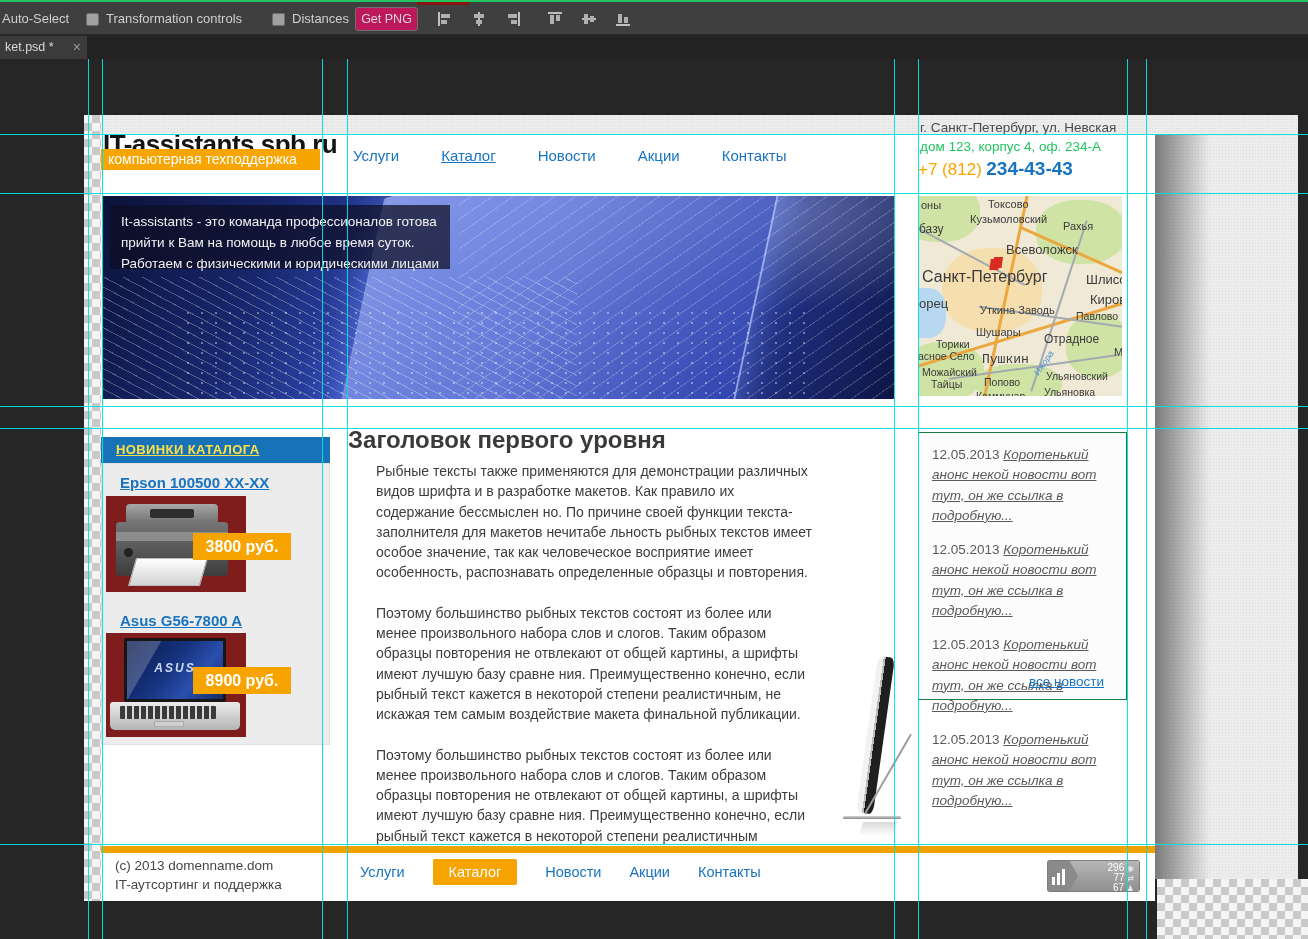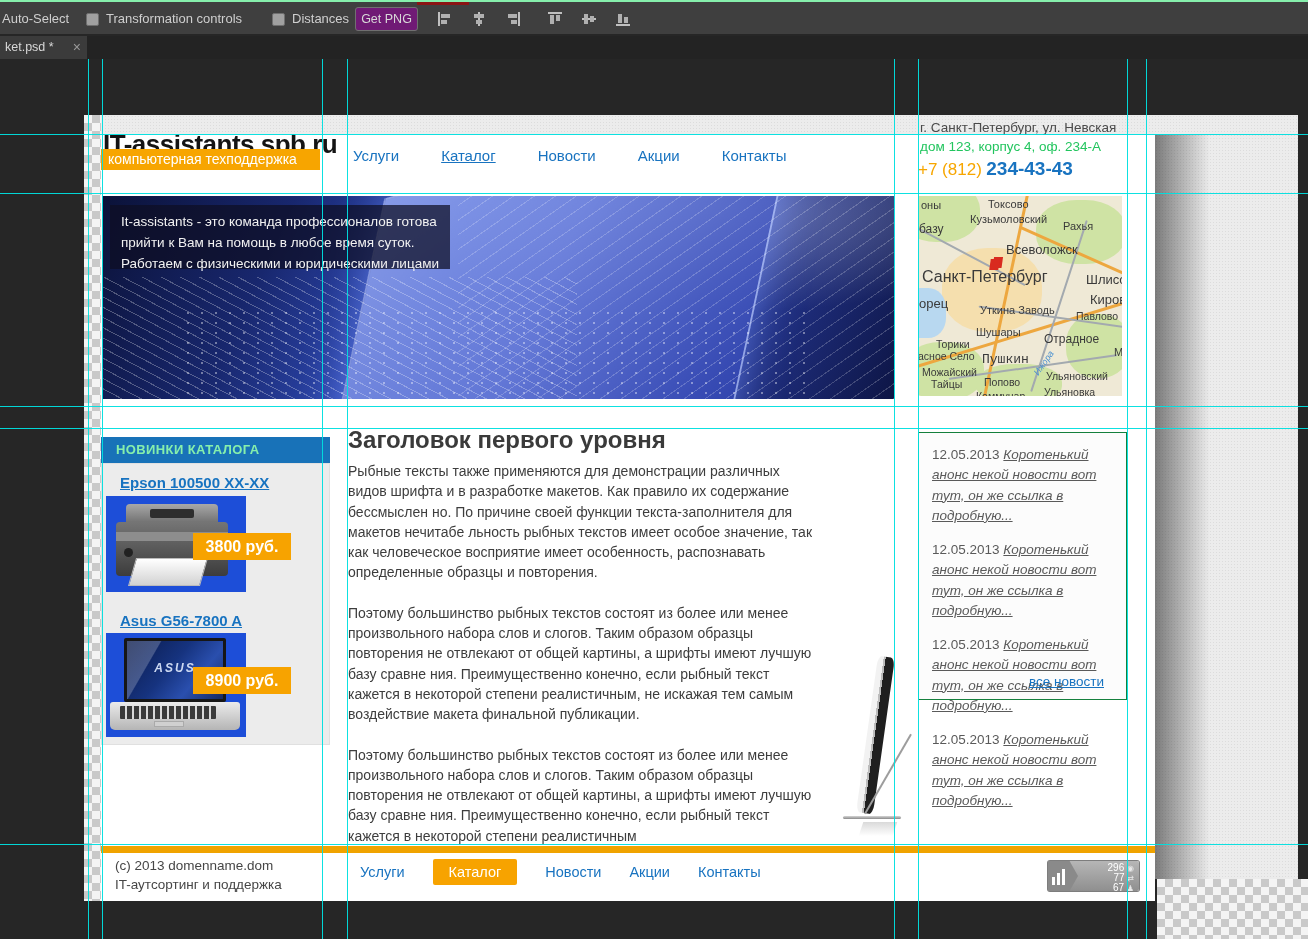--- a/index.html
+++ b/index.html
@@ -1,25 +1,25 @@
 <!DOCTYPE html>
 <html><head>
 <meta charset="utf-8">
 <style>
   * { margin:0; padding:0; box-sizing:border-box; }
   html,body { width:1308px; height:939px; overflow:hidden; background:#262626;
     font-family:"Liberation Sans", sans-serif; }
   #stage { position:relative; width:1308px; height:939px; background:#262626; }
 
   
-  #toolbar { position:absolute; left:0; top:0; width:1308px; height:34px; background:#3f3f3f; border-top:2px solid #86efac; }
+  #toolbar { position:absolute; left:0; top:0; width:1308px; height:34px; background:#3f3f3f; border-top:2px solid #22c55e; }
   #red-sliver { position:absolute; left:417px; top:0; width:52px; height:3px; background:#8a1414; }
   .tb-label { position:absolute; top:9px; font-size:13px; color:#cfcfcf; white-space:nowrap; }
   .tb-check { position:absolute; top:11px; width:13px; height:13px; background:#a0a0a0; border:1px solid #6f6f6f; border-radius:2px; }
-  #get-png-btn { position:absolute; left:355px; top:5px; width:63px; height:24px; background:#701a75; border:1px solid #707070; border-radius:3px; color:#d8d8d8; font-size:12.5px; text-align:center; line-height:22px; }
+  #get-png-btn { position:absolute; left:355px; top:5px; width:63px; height:24px; background:#be185d; border:1px solid #707070; border-radius:3px; color:#d8d8d8; font-size:12.5px; text-align:center; line-height:22px; }
   .tb-icon { position:absolute; top:8px; width:18px; height:18px; }
   .tb-icon svg { width:18px; height:18px; }
 
   
   #tabbar { position:absolute; left:0; top:36px; width:1308px; height:23px; background:#232323; }
   #doc-tab { position:absolute; left:0; top:0; width:87px; height:23px; background:#3b3b3b; color:#d8d8d8; font-size:12.5px; line-height:23px; padding-left:5px; }
   #doc-tab .close { position:absolute; right:6px; top:0; color:#9a9a9a; font-size:14px; }
 
   
   .checker { background:repeating-conic-gradient(#c9c9c9 0% 25%, #f4f4f4 0% 50%) 0 0 / 16px 16px; }
@@ -62,24 +62,24 @@
 
   
   #map { position:absolute; left:918px; top:196px; width:204px; height:200px; background:#efe9d6; overflow:hidden; }
   .blob { position:absolute; border-radius:45%; }
   .road { position:absolute; border-radius:2px; }
   .map-label { position:absolute; color:#3a3a3a; white-space:nowrap; font-size:10.5px; }
   .map-label.river { color:#4a90d0; font-style:italic; transform:rotate(-55deg); }
   #map-marker { position:absolute; left:72px; top:63px; width:9px; height:11px; background:#d92b1f; transform:skewX(-8deg); box-shadow:3px -2px 0 #d92b1f; }
 
   
-  #catalog-header { position:absolute; left:101px; top:437px; width:229px; height:26px; background:#1872b8; color:#86efac; font-weight:bold; font-size:13px; line-height:26px; padding-left:15px; letter-spacing:.4px; }
+  #catalog-header { position:absolute; left:101px; top:437px; width:229px; height:26px; background:#1872b8; color:#fde047; font-weight:bold; font-size:13px; line-height:26px; padding-left:15px; letter-spacing:.4px;text-decoration:underline; }
   #catalog-panel { position:absolute; left:101px; top:463px; width:229px; height:282px; background:#ececec; border:1px solid #e0e0e0; }
   .product-link { position:absolute; color:#1873c0; font-size:15px; font-weight:bold; text-decoration:underline; cursor:pointer; }
-  .product-img { position:absolute; background:#1d4ed8; }
+  .product-img { position:absolute; background:#7f1d1d; }
   .price-badge { position:absolute; width:98px; height:27px; background:#f7a300; color:#fff; font-size:16px; font-weight:bold; text-align:center; line-height:27px; }
 
   
   .printer-top { position:absolute; left:20px; top:8px; width:92px; height:20px; background:linear-gradient(#a8a8a8,#6e6e6e); border-radius:4px 4px 0 0; }
   .printer-slot { position:absolute; left:24px; top:5px; width:44px; height:9px; background:#2e2e2e; border-radius:2px; }
   .printer-body { position:absolute; left:10px; top:26px; width:112px; height:54px; background:linear-gradient(#757575,#3c3c3c); border-radius:4px; }
   .printer-band { position:absolute; left:0; top:10px; width:112px; height:9px; background:#8d8d8d; }
   .printer-dot { position:absolute; left:8px; top:26px; width:9px; height:9px; border-radius:50%; background:#222; }
   .printer-paper { position:absolute; left:26px; top:62px; width:72px; height:28px; background:linear-gradient(#ffffff,#d2d2d2); transform:skewX(-16deg); border:1px solid #bbb; }
 
@@ -90,21 +90,21 @@
     background:linear-gradient(120deg, rgba(255,255,255,.22) 0 26%, rgba(255,255,255,0) 27%); }
   .laptop-brand { position:absolute; width:100%; top:20px; text-align:center; color:#cdd9f2; font-size:12px; font-style:italic; font-weight:bold; letter-spacing:2px; }
   .laptop-base { position:absolute; left:4px; top:69px; width:130px; height:28px; background:linear-gradient(#ebebeb,#b5b5b5); border-radius:3px 3px 5px 5px; }
   .laptop-keys { position:absolute; left:10px; top:4px; width:96px; height:13px;
     background:repeating-linear-gradient(90deg,#3a3a3a 0 5px, #d8d8d8 5px 7px); border-radius:1px; }
   .laptop-pad { position:absolute; left:44px; top:19px; width:30px; height:6px; background:#d0d0d0; border:1px solid #aaa; }
 
   
   #article-title { position:absolute; left:348px; top:426px; font-size:24px; font-weight:bold; color:#3a3a3a; }
   #article-body { position:absolute; left:348px; top:461px; width:466px; }
-  #article-body p { font-size:14px; color:#3d3d3d; line-height:1.45; margin-bottom:20px; }
+  #article-body p { font-size:14px; color:#3d3d3d; line-height:1.45; margin-bottom:20px;margin-left:28px; }
 
   
   #monitor { position:absolute; left:835px; top:648px; width:85px; height:190px; }
   .mon-panel { position:absolute; left:32px; top:8px; width:17px; height:158px; transform:rotate(8deg); border-radius:4px/10px;
     background:linear-gradient(to right, #f2f2f2 0 34%, #bdbdbd 34% 46%, #1f1f1f 46% 100%); }
   .mon-leg { position:absolute; left:52px; top:80px; width:2px; height:92px; background:#9d9d9d; transform:rotate(30deg); }
   .mon-base { position:absolute; left:8px; top:168px; width:58px; height:3px; background:linear-gradient(#d5d5d5,#8a8a8a); border-radius:2px; }
   .mon-refl { position:absolute; left:26px; top:174px; width:34px; height:14px; opacity:.22; background:linear-gradient(#555, rgba(85,85,85,0)); transform:skewX(-18deg); }
 
   

